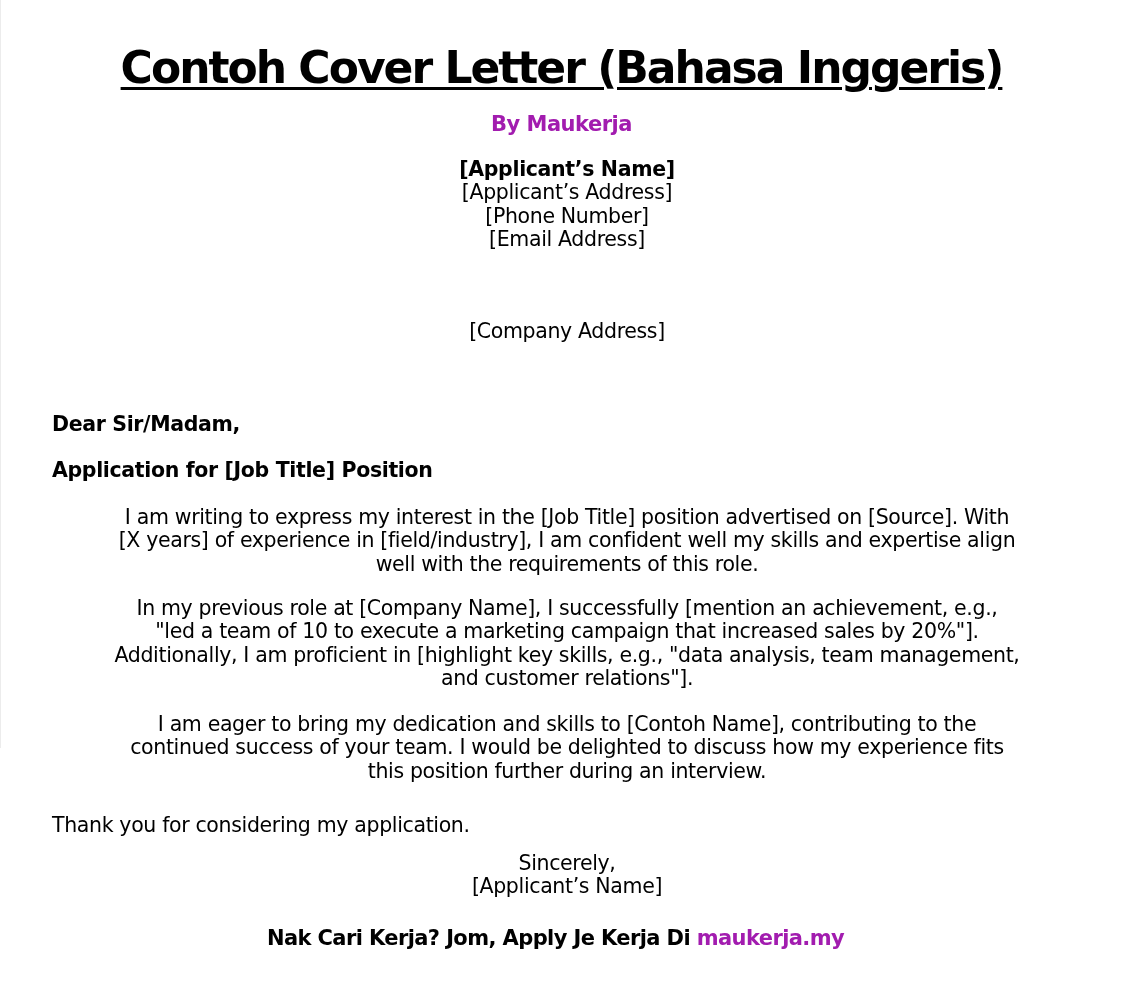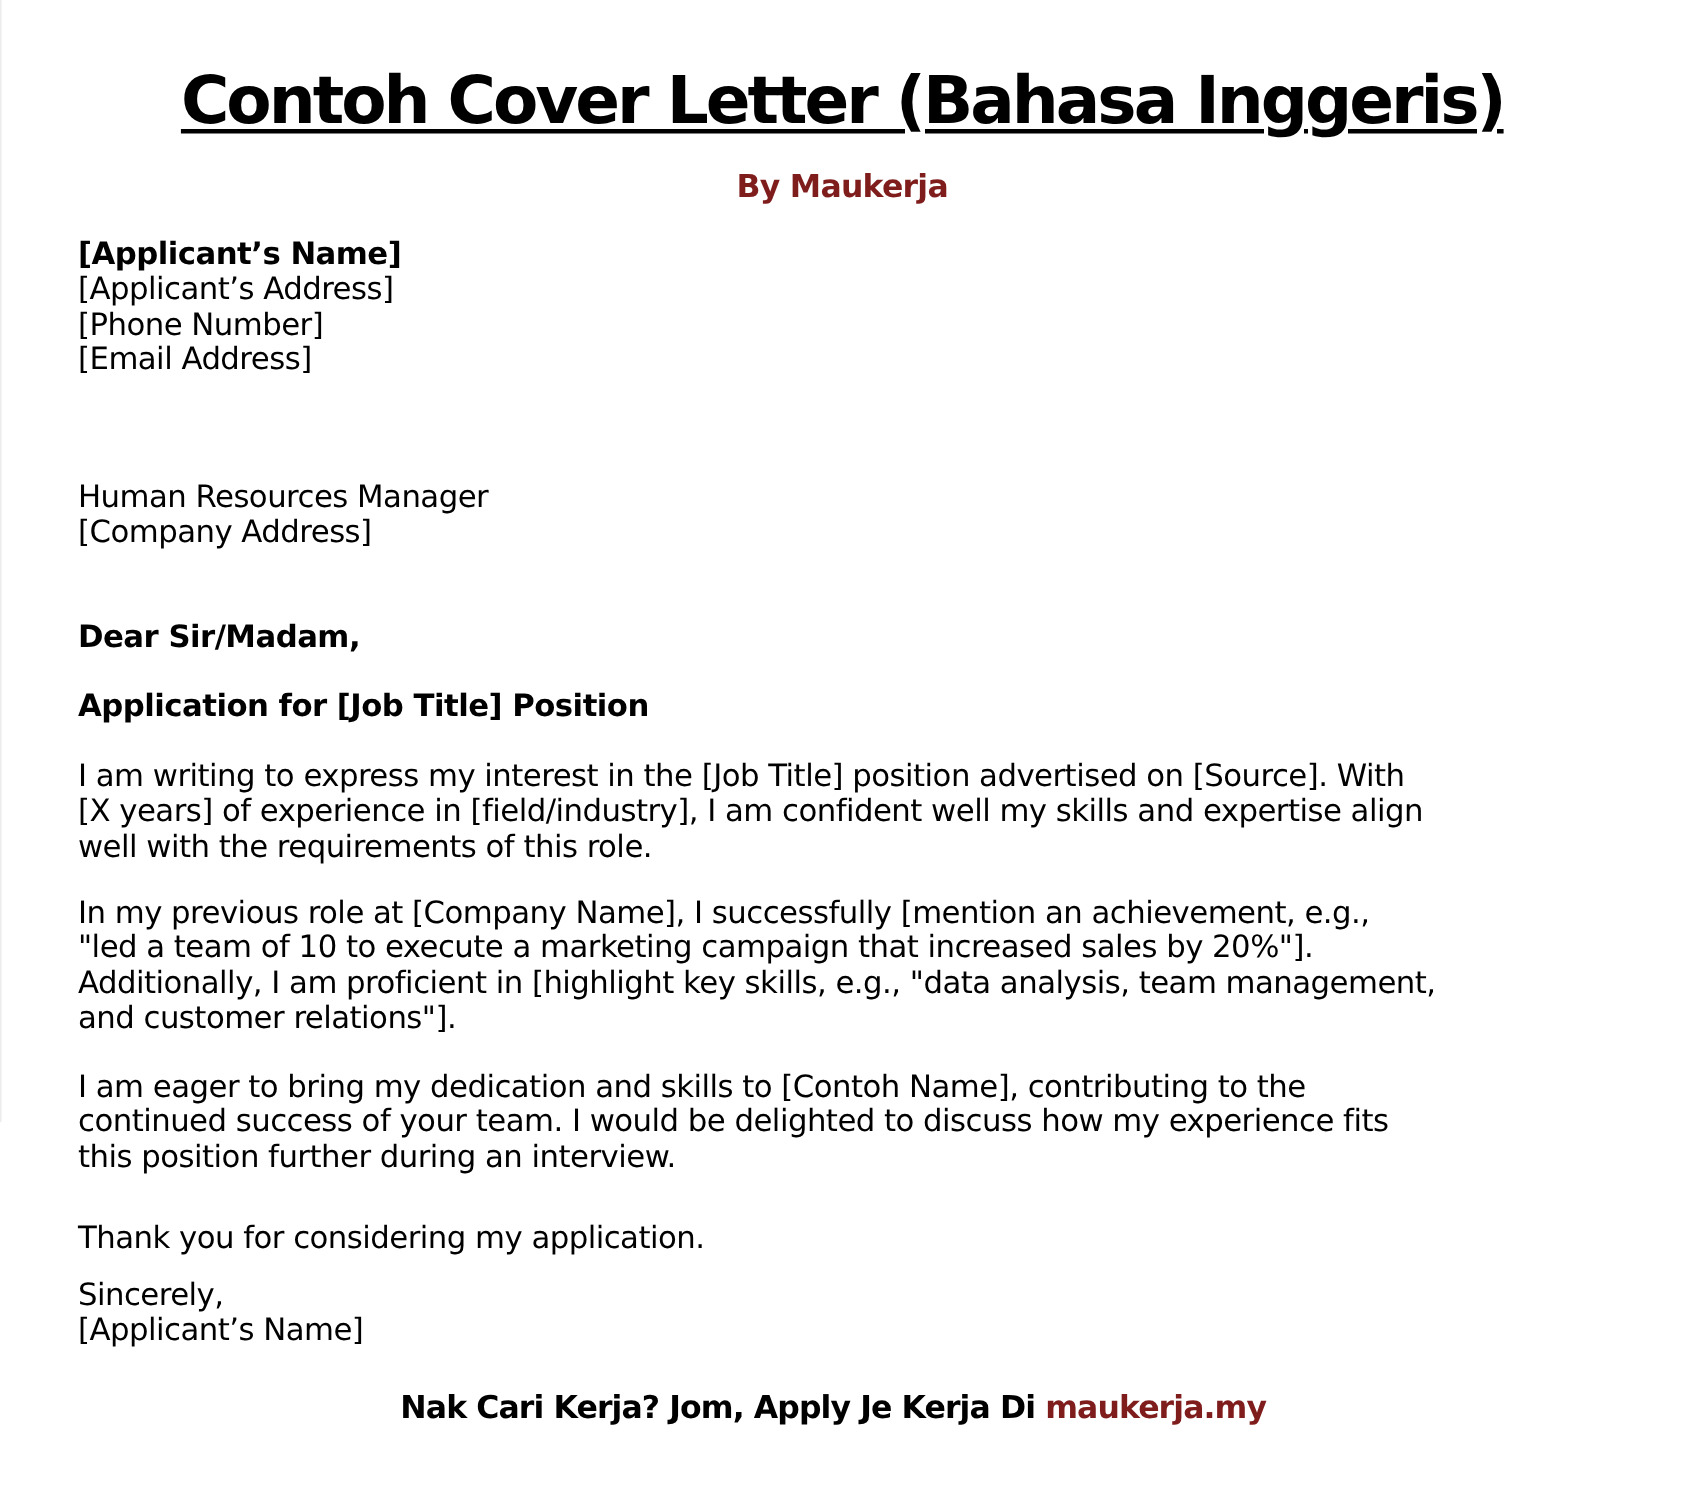--- a/index.html
+++ b/index.html
@@ -12,27 +12,27 @@
       position: absolute; left: 0; right: 0; top: 38px; text-align: center;
       font-family: "DejaVu Sans", sans-serif; font-weight: bold; font-size: 44px;
       letter-spacing: -2px; line-height: 60px;
     }
     .title span { text-decoration: underline; text-decoration-thickness: 3px; text-underline-offset: 4px; }
     .byline {
       position: absolute; left: 0; right: 0; top: 110px; text-align: center;
       font-weight: bold; font-size: 21px; letter-spacing: -0.5px; line-height: 28px;
     }
     .letter { position: absolute; left: 51px; width: 1030px; font-size: 20.5px; line-height: 23.4px; letter-spacing: -0.35px; }
-    .letter p { margin: 0; }
+    .letter p { margin: 0; text-align: center; }
     .b { font-weight: bold; }
     .footer {
       position: absolute; left: 0; right: 12px; top: 924px; text-align: center;
       font-weight: bold; font-size: 21px; letter-spacing: -0.6px; line-height: 28px;
     }
-    .link { color: #7f1d1d; cursor: pointer; }
+    .link { color: #a21caf; cursor: pointer; }
   </style>
 </head>
 <body>
 
 <div class="page">
 
   <div class="title">
     <span>Contoh Cover Letter (Bahasa Inggeris)</span>
   </div>
 
@@ -40,21 +40,20 @@
 
   <div class="letter" style="top:158px;">
     <p class="b">[Applicant’s Name]</p>
     <p>[Applicant’s Address]</p>
     <p>[Phone Number]</p>
     <p>[Email Address]</p>
   </div>
 
 
   <div class="letter" style="top:320px;">
-    <p>Human Resources Manager</p>
     <p>[Company Address]</p>
   </div>
 
   <div class="letter b" style="top:413px;">Dear Sir/Madam,</div>
 
   <div class="letter b" style="top:459px;">Application for [Job Title] Position</div>
 
   <div class="letter" style="top:506px;">
     <p>I am writing to express my interest in the [Job Title] position advertised on [Source]. With</p>
     <p>[X years] of experience in [field/industry], I am confident well my skills and expertise align</p>

